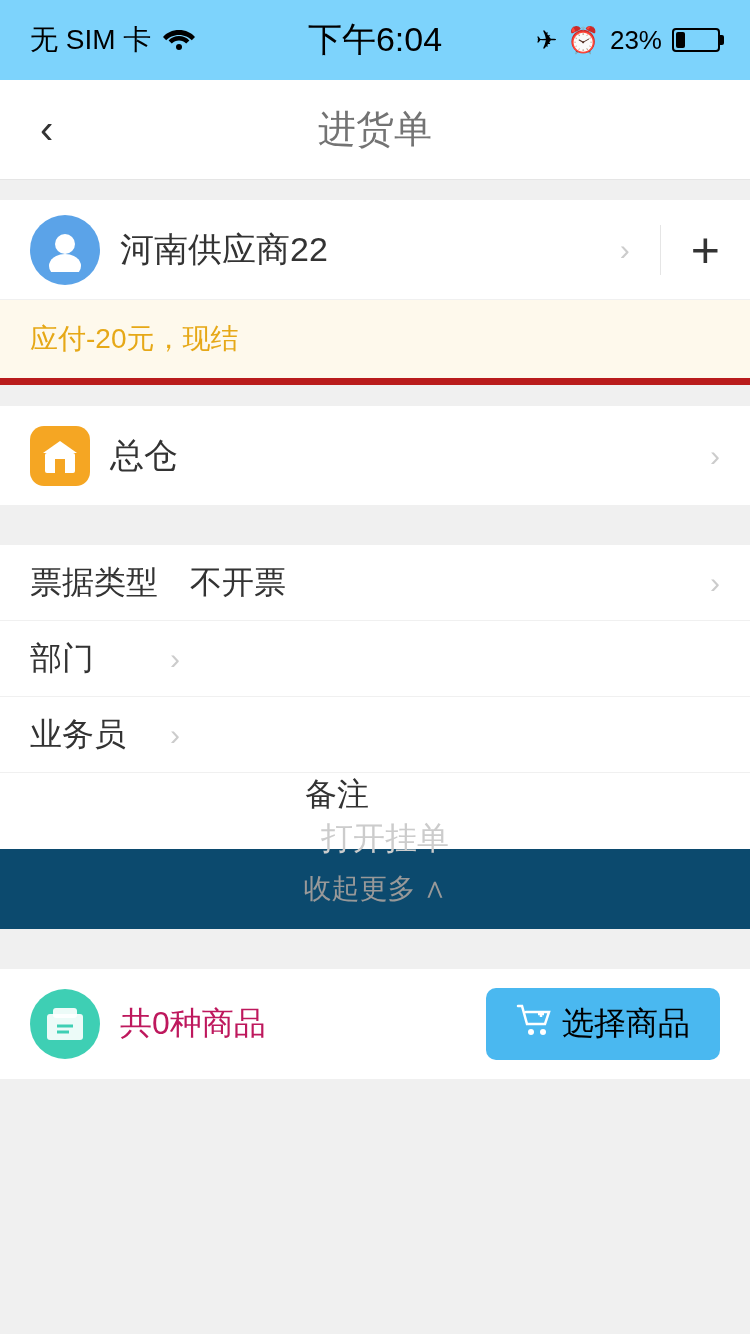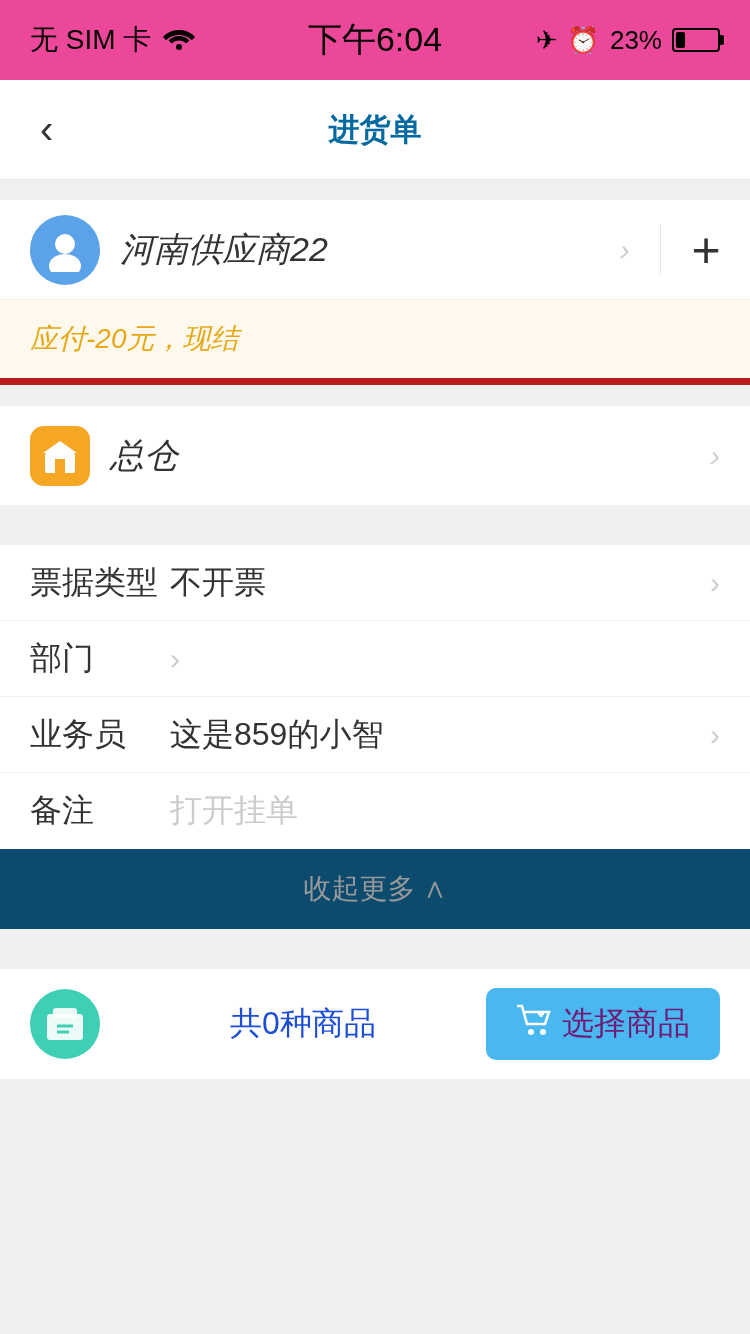--- a/index.html
+++ b/index.html
@@ -9,21 +9,21 @@
       min-height: 1334px;
       font-family: -apple-system, "PingFang SC", "Helvetica Neue", Arial, sans-serif;
       background: #f0f0f0;
       font-size: 32px;
     }
 
     
     .status-bar {
       width: 750px;
       height: 80px;
-      background: #ec4899;
+      background: #7dd3fc;
       display: flex;
       align-items: center;
       justify-content: space-between;
       padding: 0 30px;
       font-size: 28px;
       color: #000;
     }
     .status-left {
       display: flex;
       align-items: center;
@@ -85,44 +85,43 @@
       padding: 0 30px;
       border-bottom: 1px solid #e5e5e5;
     }
     .nav-back {
       font-size: 40px;
       color: #333;
       cursor: pointer;
       padding: 10px;
     }
     .nav-title {
-      font-size: 31px;
-      font-weight: 700;
-      color: #0369a1;
+      font-size: 38px;
+      font-weight: 400;
+      color: #737373;
       position: absolute;
       left: 50%;
       transform: translateX(-50%);
     }
     .nav-action {
       font-size: 32px;
       color: #333;
       cursor: pointer;
     }
 
     
     .section-gap {
       height: 20px;
       background: #f0f0f0;
     }
 
     
     .card-section {
       background: #fff;
       margin-bottom: 0;
-      font-style: italic;
     }
 
     
     .supplier-row {
       display: flex;
       align-items: center;
       padding: 0 30px;
       height: 100px;
       background: #fff;
       border-bottom: 1px solid #f0f0f0;
@@ -210,31 +209,33 @@
       display: flex;
       align-items: center;
       padding: 0 30px;
       height: 76px;
       border-bottom: 1px solid #f0f0f0;
       background: #fff;
       cursor: pointer;
     }
     .form-row:last-child {
       border-bottom: none;
+      flex-direction: column;
     }
     .form-label {
       font-size: 32px;
       color: #333;
       width: 140px;
       flex-shrink: 0;
     }
     .form-value {
       flex: 1;
       font-size: 32px;
       color: #333;
+      margin-left: 20px;
     }
     .form-value.placeholder {
       color: #ccc;
     }
 
     
     .collapse-row {
       background: #0c4a6e;
       height: 80px;
       display: flex;
@@ -266,26 +267,25 @@
       display: flex;
       align-items: center;
       justify-content: center;
       margin-right: 20px;
       flex-shrink: 0;
       font-size: 36px;
     }
     .product-count {
       flex: 1;
       font-size: 32px;
-      color: #1d4ed8;
-      text-align: center;
+      color: #be185d;
     }
     .select-product-btn {
       background: #4ab8f0;
-      color: #701a75;
+      color: #000000;
       border: none;
       border-radius: 10px;
       padding: 0 30px;
       height: 72px;
       font-size: 32px;
       display: flex;
       align-items: center;
       gap: 10px;
       cursor: pointer;
     }
@@ -375,21 +375,20 @@
     <span class="row-arrow">›</span>
   </div>
 
   <div class="form-row">
     <span class="form-label">部门</span>
     <span class="row-arrow">›</span>
   </div>
 
   <div class="form-row">
     <span class="form-label">业务员</span>
-    <span class="form-value">这是859的小智</span>
     <span class="row-arrow">›</span>
   </div>
 
   <div class="form-row">
     <span class="form-label">备注</span>
     <span class="form-value placeholder">打开挂单</span>
   </div>
 </div>
 
 <div class="collapse-row">

